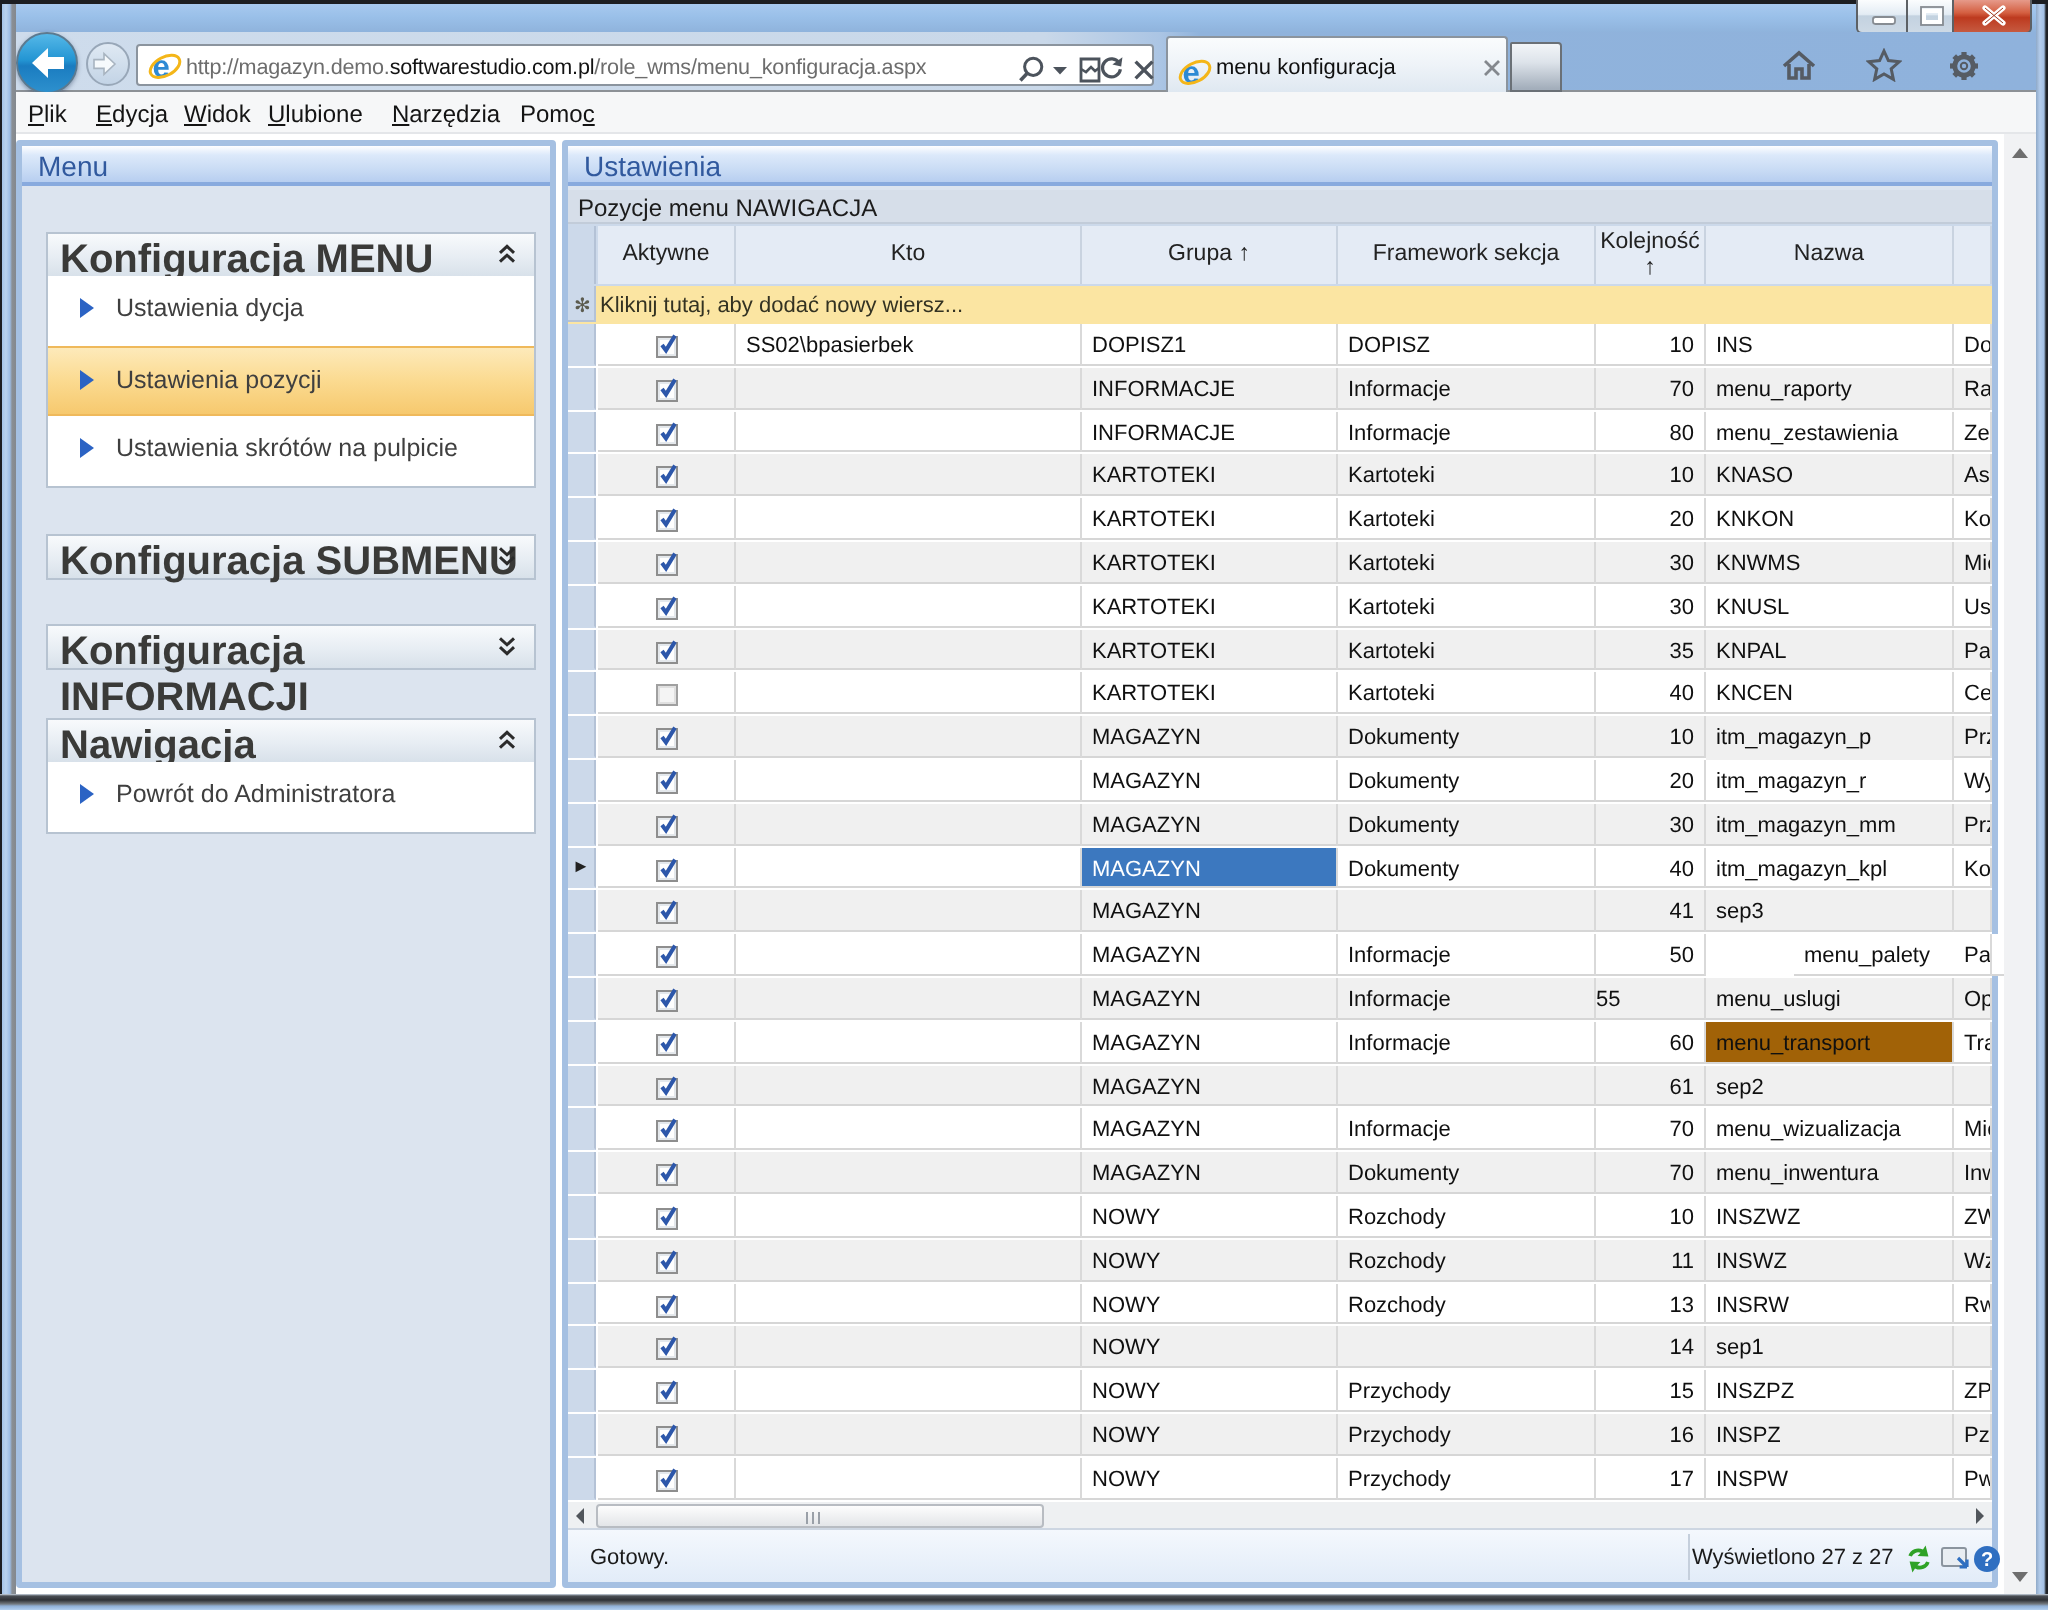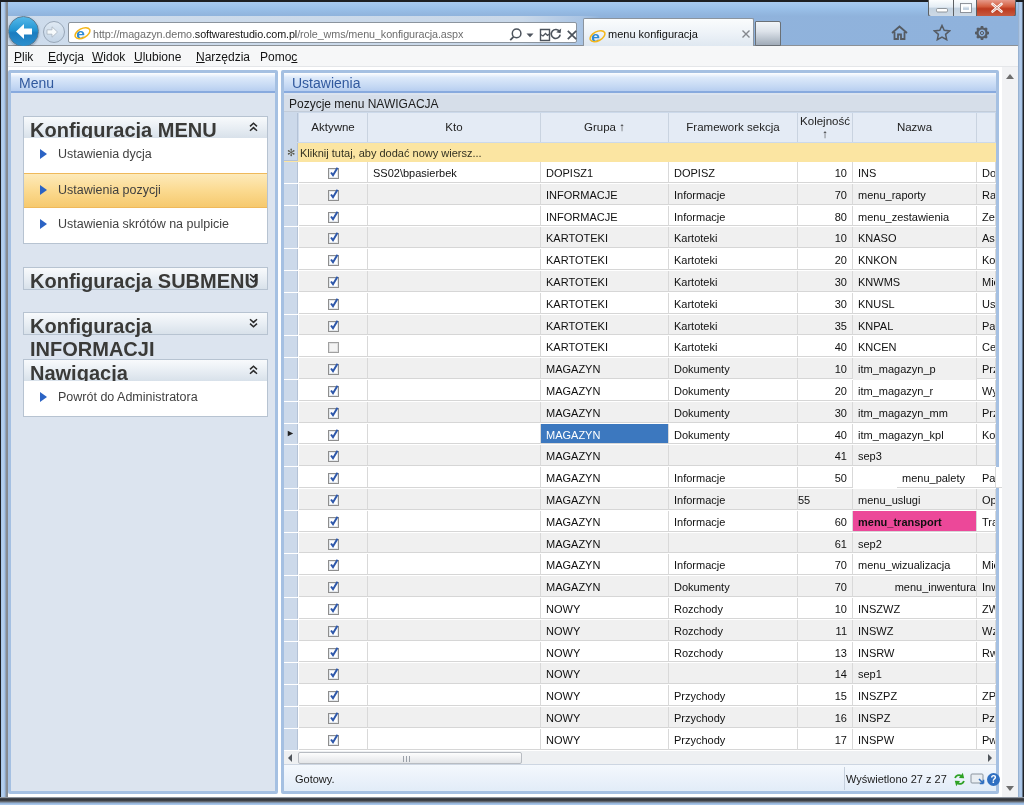--- a/index.html
+++ b/index.html
@@ -592,21 +592,21 @@
                   <rect x="1.5" y="2.5" width="10" height="10" fill="#fefefe" stroke="#8e8e8e"></rect>
                   <rect x="2.5" y="3.5" width="8" height="8" fill="none" stroke="#e4e8ec"></rect>
                   <path d="M4 6.5 L6 9.2 L10.5 1.8" fill="none" stroke="#2d57aa" stroke-width="2"></path>
                 </svg>
               </span>
             </div>
             <div class="cell" style="left:84px;width:173px;height:21px;background:#ffffff;padding-left:5px;"></div>
             <div class="cell" style="left:257px;width:128px;height:21px;background:#ffffff;padding-left:5px;">MAGAZYN</div>
             <div class="cell" style="left:385px;width:129px;height:21px;background:#ffffff;padding-left:5px;">Informacje</div>
             <div class="cell" style="left:514px;width:55px;height:21px;background:#ffffff;text-align:right;padding-right:5px;">60</div>
-            <div class="cell" style="left:569px;width:124px;height:21px;background:#ec4899;padding-left:5px;font-weight:bold;">menu_transport</div>
+            <div class="cell" style="left:569px;width:124px;height:21px;background:#a16207;padding-left:5px;">menu_transport</div>
             <div class="cell" style="left:693px;width:19px;height:21px;background:#ffffff;padding-left:5px;">Transport</div>
           </div>
 <div class="row" style="top:371px;height:21px">
             <div class="ind" style="height:20px"></div>
             <div class="cell" style="left:15px;width:69px;height:20px;background:#f0f0f0;">
               <span style="position:absolute;left:28px;top:4px;width:13px;height:13px">
                 <svg width="13" height="13" viewBox="0 0 13 13" style="position:absolute;left:0;top:0">
                   <rect x="1.5" y="2.5" width="10" height="10" fill="#fefefe" stroke="#8e8e8e"></rect>
                   <rect x="2.5" y="3.5" width="8" height="8" fill="none" stroke="#e4e8ec"></rect>
                   <path d="M4 6.5 L6 9.2 L10.5 1.8" fill="none" stroke="#2d57aa" stroke-width="2"></path>
@@ -646,21 +646,21 @@
                   <rect x="1.5" y="2.5" width="10" height="10" fill="#fefefe" stroke="#8e8e8e"></rect>
                   <rect x="2.5" y="3.5" width="8" height="8" fill="none" stroke="#e4e8ec"></rect>
                   <path d="M4 6.5 L6 9.2 L10.5 1.8" fill="none" stroke="#2d57aa" stroke-width="2"></path>
                 </svg>
               </span>
             </div>
             <div class="cell" style="left:84px;width:173px;height:21px;background:#f0f0f0;padding-left:5px;"></div>
             <div class="cell" style="left:257px;width:128px;height:21px;background:#f0f0f0;padding-left:5px;">MAGAZYN</div>
             <div class="cell" style="left:385px;width:129px;height:21px;background:#f0f0f0;padding-left:5px;">Dokumenty</div>
             <div class="cell" style="left:514px;width:55px;height:21px;background:#f0f0f0;text-align:right;padding-right:5px;">70</div>
-            <div class="cell" style="left:569px;width:124px;height:21px;background:#f0f0f0;padding-left:5px;text-align:right;">menu_inwentura</div>
+            <div class="cell" style="left:569px;width:124px;height:21px;background:#f0f0f0;padding-left:5px;">menu_inwentura</div>
             <div class="cell" style="left:693px;width:19px;height:21px;background:#f0f0f0;padding-left:5px;">Inwentura</div>
           </div>
 <div class="row" style="top:436px;height:22px">
             <div class="ind" style="height:21px"></div>
             <div class="cell" style="left:15px;width:69px;height:21px;background:#ffffff;">
               <span style="position:absolute;left:28px;top:4px;width:13px;height:13px">
                 <svg width="13" height="13" viewBox="0 0 13 13" style="position:absolute;left:0;top:0">
                   <rect x="1.5" y="2.5" width="10" height="10" fill="#fefefe" stroke="#8e8e8e"></rect>
                   <rect x="2.5" y="3.5" width="8" height="8" fill="none" stroke="#e4e8ec"></rect>
                   <path d="M4 6.5 L6 9.2 L10.5 1.8" fill="none" stroke="#2d57aa" stroke-width="2"></path>

